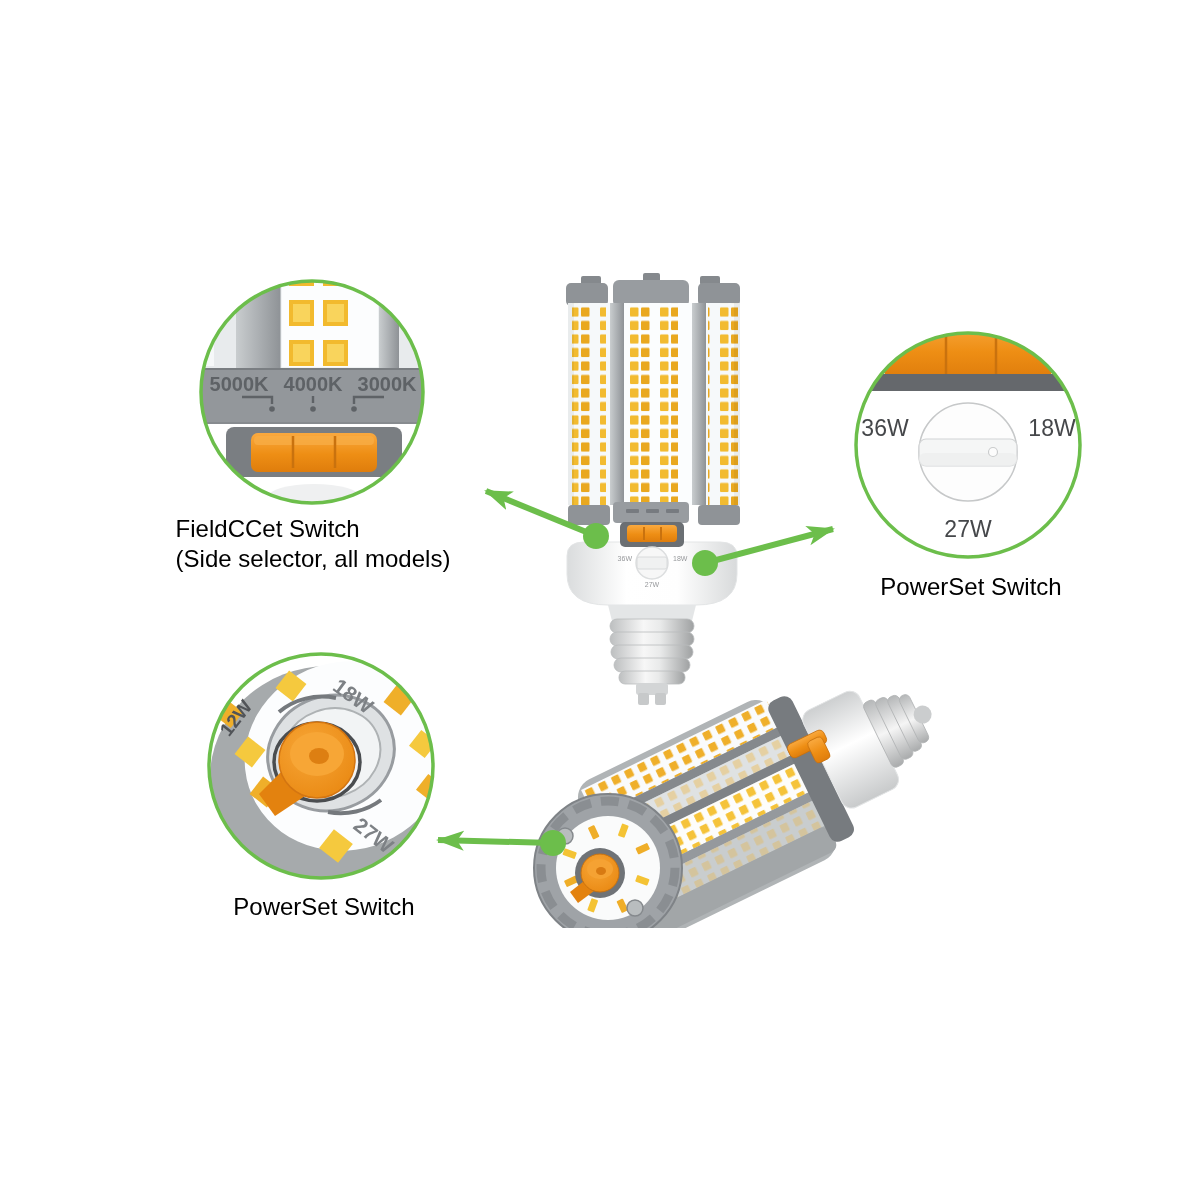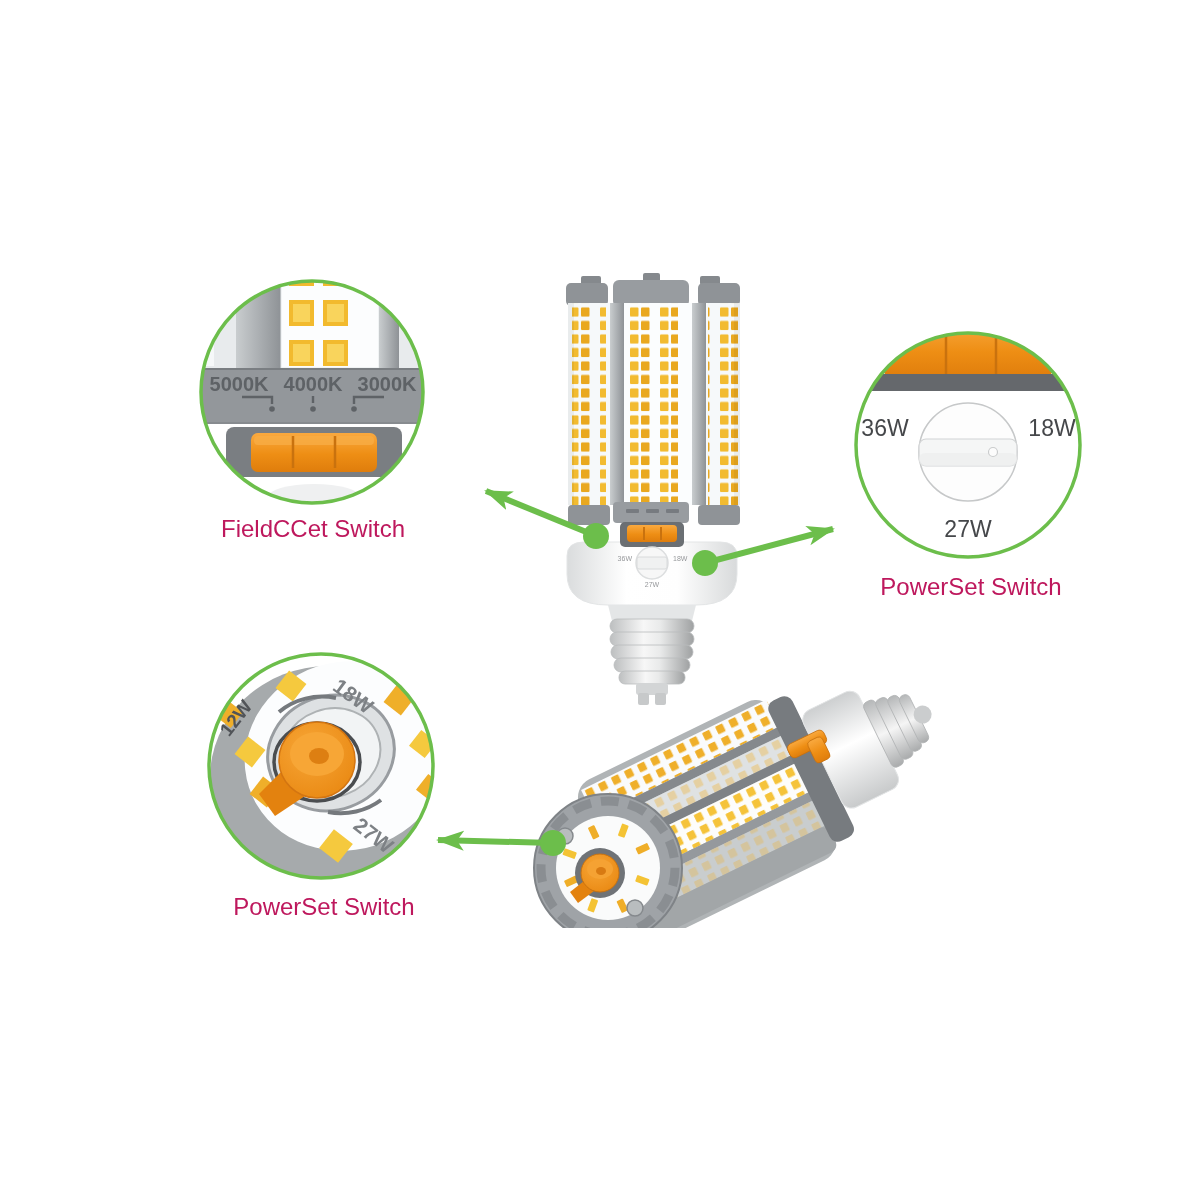--- a/index.html
+++ b/index.html
@@ -1,20 +1,20 @@
 <!DOCTYPE html>
 <html><head>
 <meta charset="utf-8">
 <style>
   html,body{margin:0;padding:0;background:#ffffff;}
   #stage{position:relative;width:1200px;height:928px;background:#ffffff;overflow:hidden;
          font-family:"Liberation Sans",sans-serif;margin-left:36px;}
   #art{position:absolute;left:0;top:0;}
   .caption{position:absolute;transform:translateX(-50%);text-align:left;white-space:nowrap;
-           font:400 24px/30px "Liberation Sans",sans-serif;color:#be185d;}
+           font:400 24px/30px "Liberation Sans",sans-serif;color:#000000;}
   svg text{font-family:"Liberation Sans",sans-serif;}
 </style>
 </head>
 <body>
 
 <div id="stage">
 
 <svg id="art" width="1200" height="1200" viewBox="0 0 1200 1200">
 
   <defs>
@@ -321,20 +321,21 @@
     </g>
     <g>
       <line x1="517" y1="843" x2="402" y2="840" stroke-width="6" marker-end="url(#arrowhead)"></line>
       <circle cx="517" cy="843" r="13" stroke="none"></circle>
     </g>
   </g>
 </svg>
 
   <div class="caption" style="left:277px; top:514px;">
     <div>FieldCCet Switch</div>
+    <div>(Side selector, all models)</div>
   </div>
 
   <div class="caption" style="left:935px; top:572px;">
     <div>PowerSet Switch</div>
   </div>
 
   <div class="caption" style="left:288px; top:892px;">
     <div>PowerSet Switch</div>
   </div>
 

